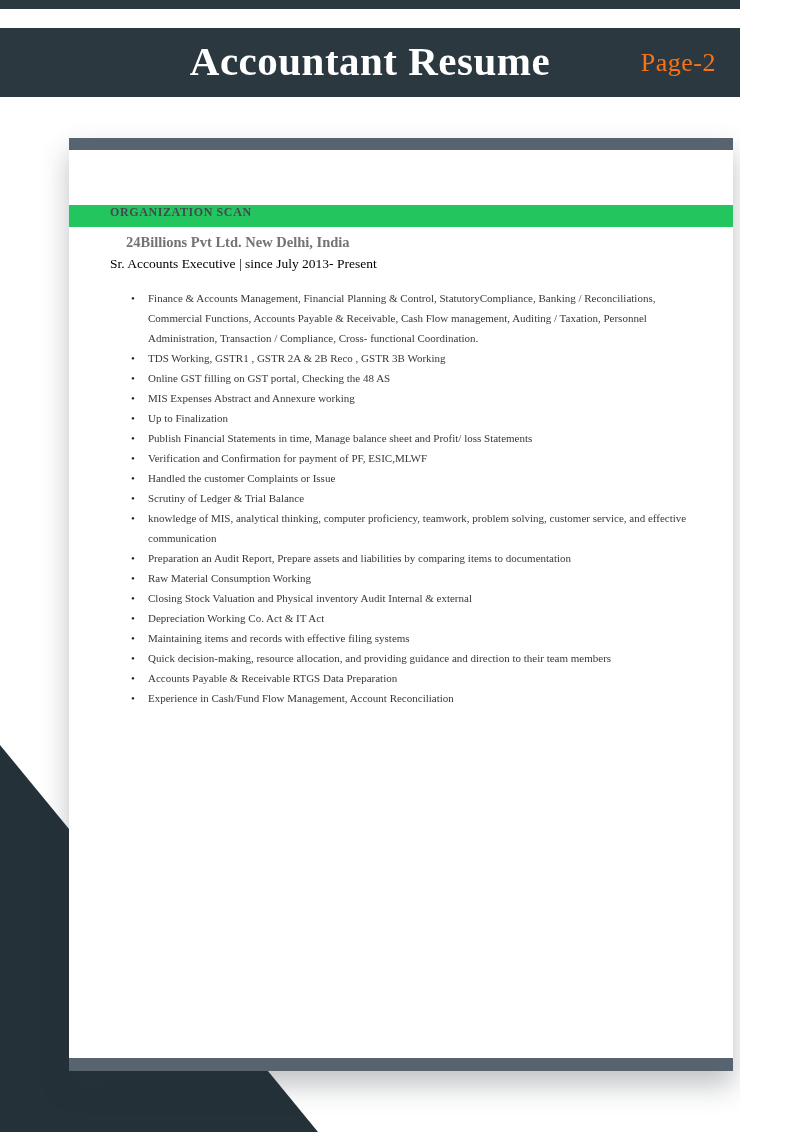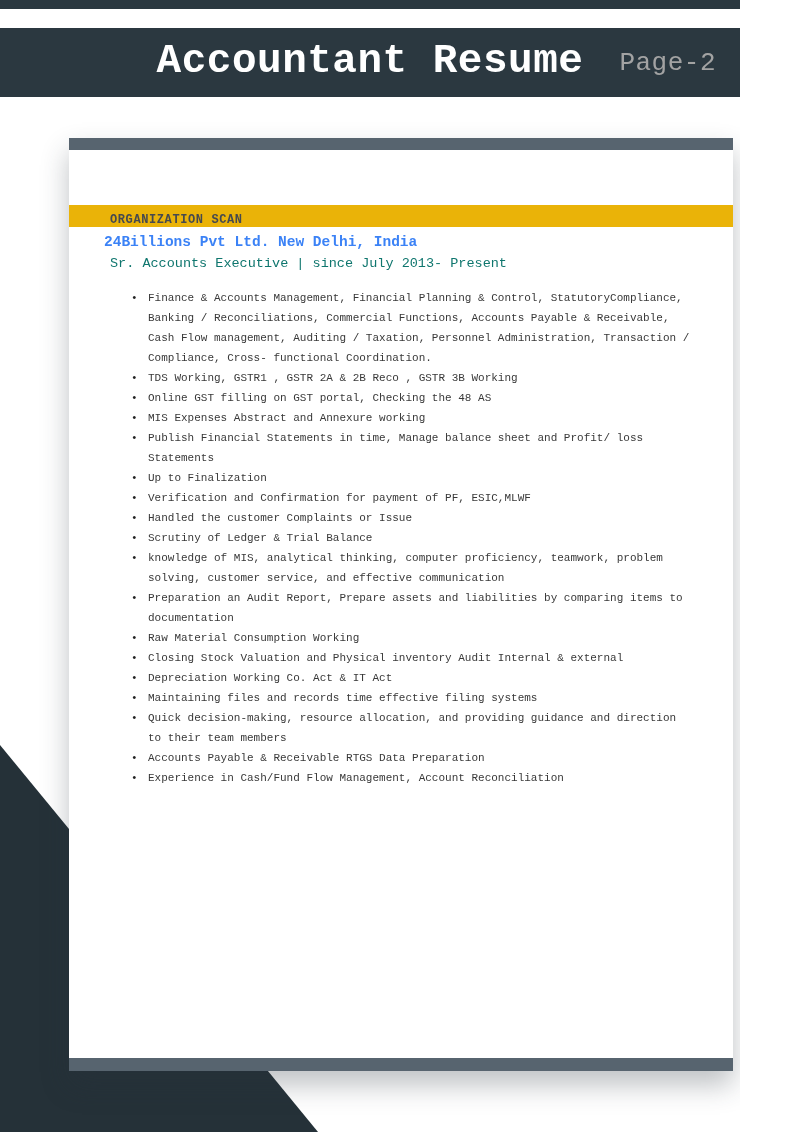--- a/index.html
+++ b/index.html
@@ -1,50 +1,50 @@
 <!DOCTYPE html>
 <html><head>
 <meta charset="utf-8">
 <style>
   html,body{margin:0;padding:0;background:#ffffff;}
   .canvas{
     position:relative;width:740px;height:1132px;overflow:hidden;background:#ffffff;
-    font-family:Liberation Mono, monospace;
+    font-family:Liberation Serif, serif;
   }
   
   .top-strip{position:absolute;top:0;left:0;right:0;height:9px;background:#2b3840;}
   .band{position:absolute;top:28px;left:0;right:0;height:69px;background:#2b3840;}
   .band h1{
     margin:0;position:absolute;left:0;right:0;top:50%;transform:translateY(-55%);
     text-align:center;color:#ffffff;font-size:41px;font-weight:800;letter-spacing:.5px;
   }
   .page-label{
     position:absolute;right:24px;top:50%;transform:translateY(-50%);
-    color:#a3a3a3;font-size:26px;font-weight:400;letter-spacing:.5px;
+    color:#f97316;font-size:26px;font-weight:400;letter-spacing:.5px;
   }
   
   .corner{
     position:absolute;left:0;top:745px;width:318px;height:387px;background:#253138;
     clip-path:polygon(0 0,100% 100%,0 100%);
   }
   
   .paper{
     position:absolute;left:69px;top:138px;width:664px;height:933px;background:#ffffff;
     box-shadow:0 14px 26px rgba(40,50,60,.30);
   }
   .bar{position:absolute;left:0;right:0;height:12px;background:#57646f;}
   .bar.top{top:0;}
   .bar.bottom{bottom:0;height:13px;}
   .section-strip{
-    position:absolute;top:67px;left:0;right:0;height:22px;background:#eab308;
-    display:flex;align-items:flex-end;padding-left:41px;box-sizing:border-box;
+    position:absolute;top:67px;left:0;right:0;height:22px;background:#22c55e;
+    display:flex;align-items:flex-start;padding-left:41px;box-sizing:border-box;
   }
   .section-strip span{font-size:12px;font-weight:700;letter-spacing:.6px;color:#45494f;}
-  .company{position:absolute;top:96px;left:35px;margin:0;font-size:14.5px;font-weight:700;color:#3b82f6;}
-  .role{position:absolute;top:118px;left:41px;margin:0;font-size:13.5px;color:#0f766e;}
+  .company{position:absolute;top:96px;left:57px;margin:0;font-size:14.5px;font-weight:700;color:#737373;}
+  .role{position:absolute;top:118px;left:41px;margin:0;font-size:13.5px;color:#000000;}
   .bullets{
     position:absolute;top:150px;left:79px;right:42px;margin:0;padding:0;list-style:none;
     font-size:11px;line-height:20px;color:#383838;
   }
   .bullets li{position:relative;}
   .bullets li::before{content:"\2022";position:absolute;left:-17px;top:0;color:#222222;}
 </style>
 </head>
 <body>
 
@@ -67,31 +67,31 @@
     </div>
 
     <h2 class="company">24Billions Pvt Ltd. New Delhi, India</h2>
     <p class="role">Sr. Accounts Executive | since July 2013- Present</p>
 
     <ul class="bullets">
         <li>Finance &amp; Accounts Management, Financial Planning &amp; Control, StatutoryCompliance, Banking / Reconciliations, Commercial Functions, Accounts Payable &amp; Receivable, Cash Flow management, Auditing / Taxation, Personnel Administration, Transaction / Compliance, Cross- functional Coordination.</li>
         <li>TDS Working, GSTR1 , GSTR 2A &amp; 2B Reco , GSTR 3B Working</li>
         <li>Online GST filling on GST portal, Checking the 48 AS</li>
         <li>MIS Expenses Abstract and Annexure working</li>
+        <li>Up to Finalization</li>
         <li>Publish Financial Statements in time, Manage balance sheet and Profit/ loss Statements</li>
-        <li>Up to Finalization</li>
         <li>Verification and Confirmation for payment of PF, ESIC,MLWF</li>
         <li>Handled the customer Complaints or Issue</li>
         <li>Scrutiny of Ledger &amp; Trial Balance</li>
         <li>knowledge of MIS, analytical thinking, computer proficiency, teamwork, problem solving, customer service, and effective communication</li>
         <li>Preparation an Audit Report, Prepare assets and liabilities by comparing items to documentation</li>
         <li>Raw Material Consumption Working</li>
         <li>Closing Stock Valuation and Physical inventory Audit Internal &amp; external</li>
         <li>Depreciation Working Co. Act &amp; IT Act</li>
-        <li>Maintaining files and records time effective filing systems</li>
+        <li>Maintaining items and records with effective filing systems</li>
         <li>Quick decision-making, resource allocation, and providing guidance and direction to their  team members</li>
         <li>Accounts Payable &amp; Receivable RTGS Data Preparation</li>
         <li>Experience in Cash/Fund Flow Management, Account Reconciliation</li>
       </ul>
 
     <div class="bar bottom"></div>
   </section>
 
 </div>
 

